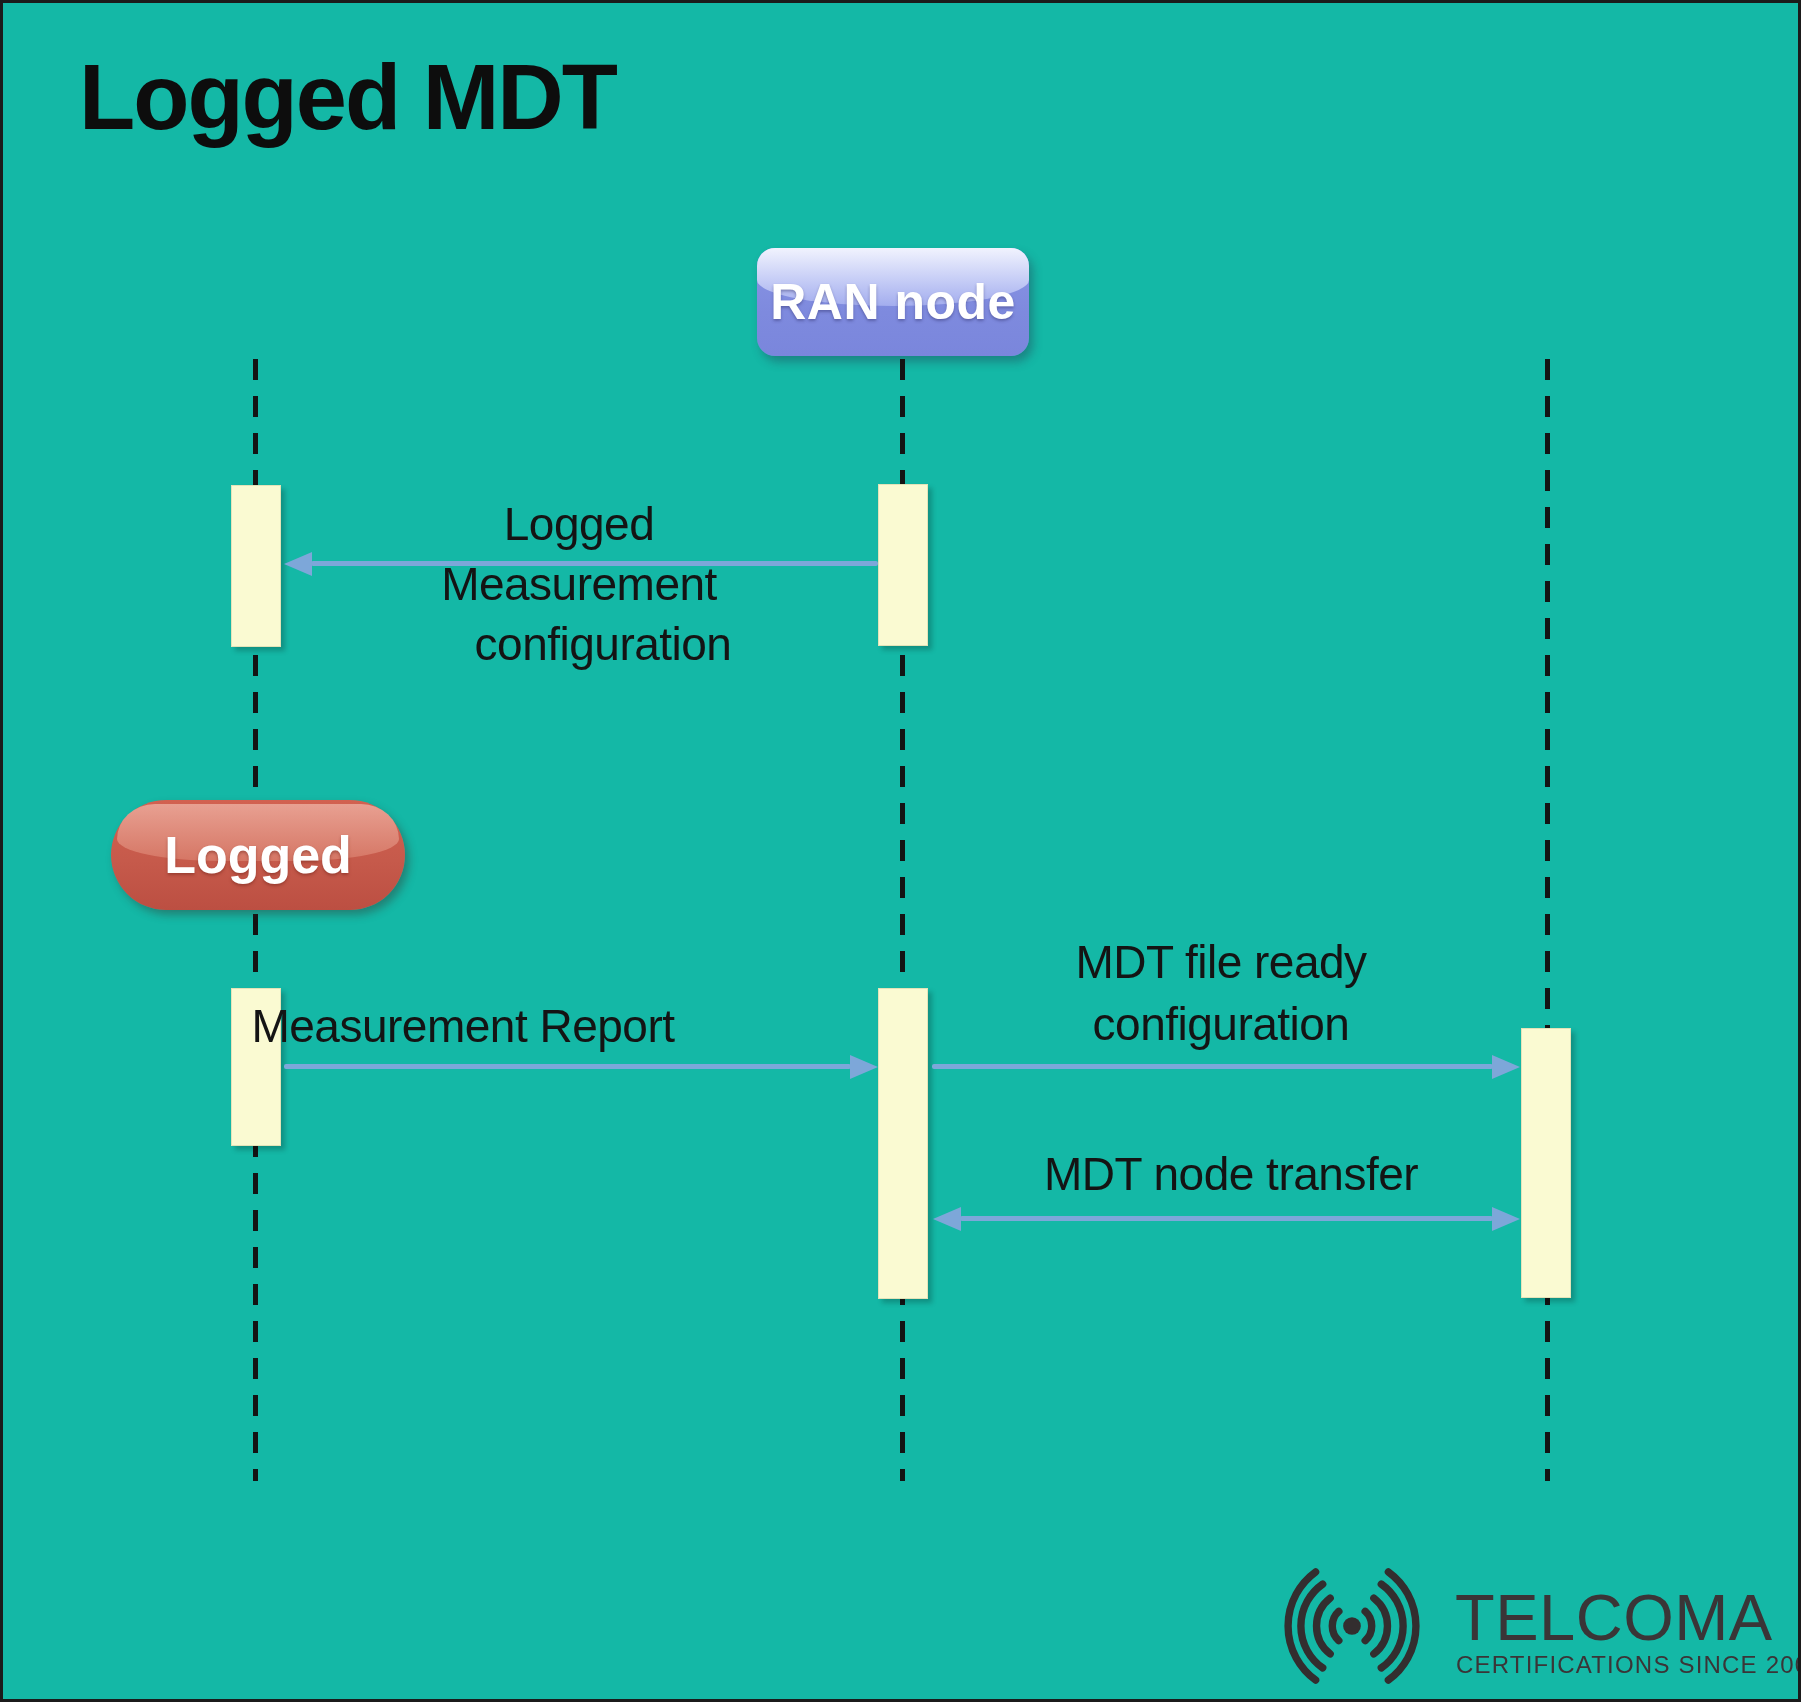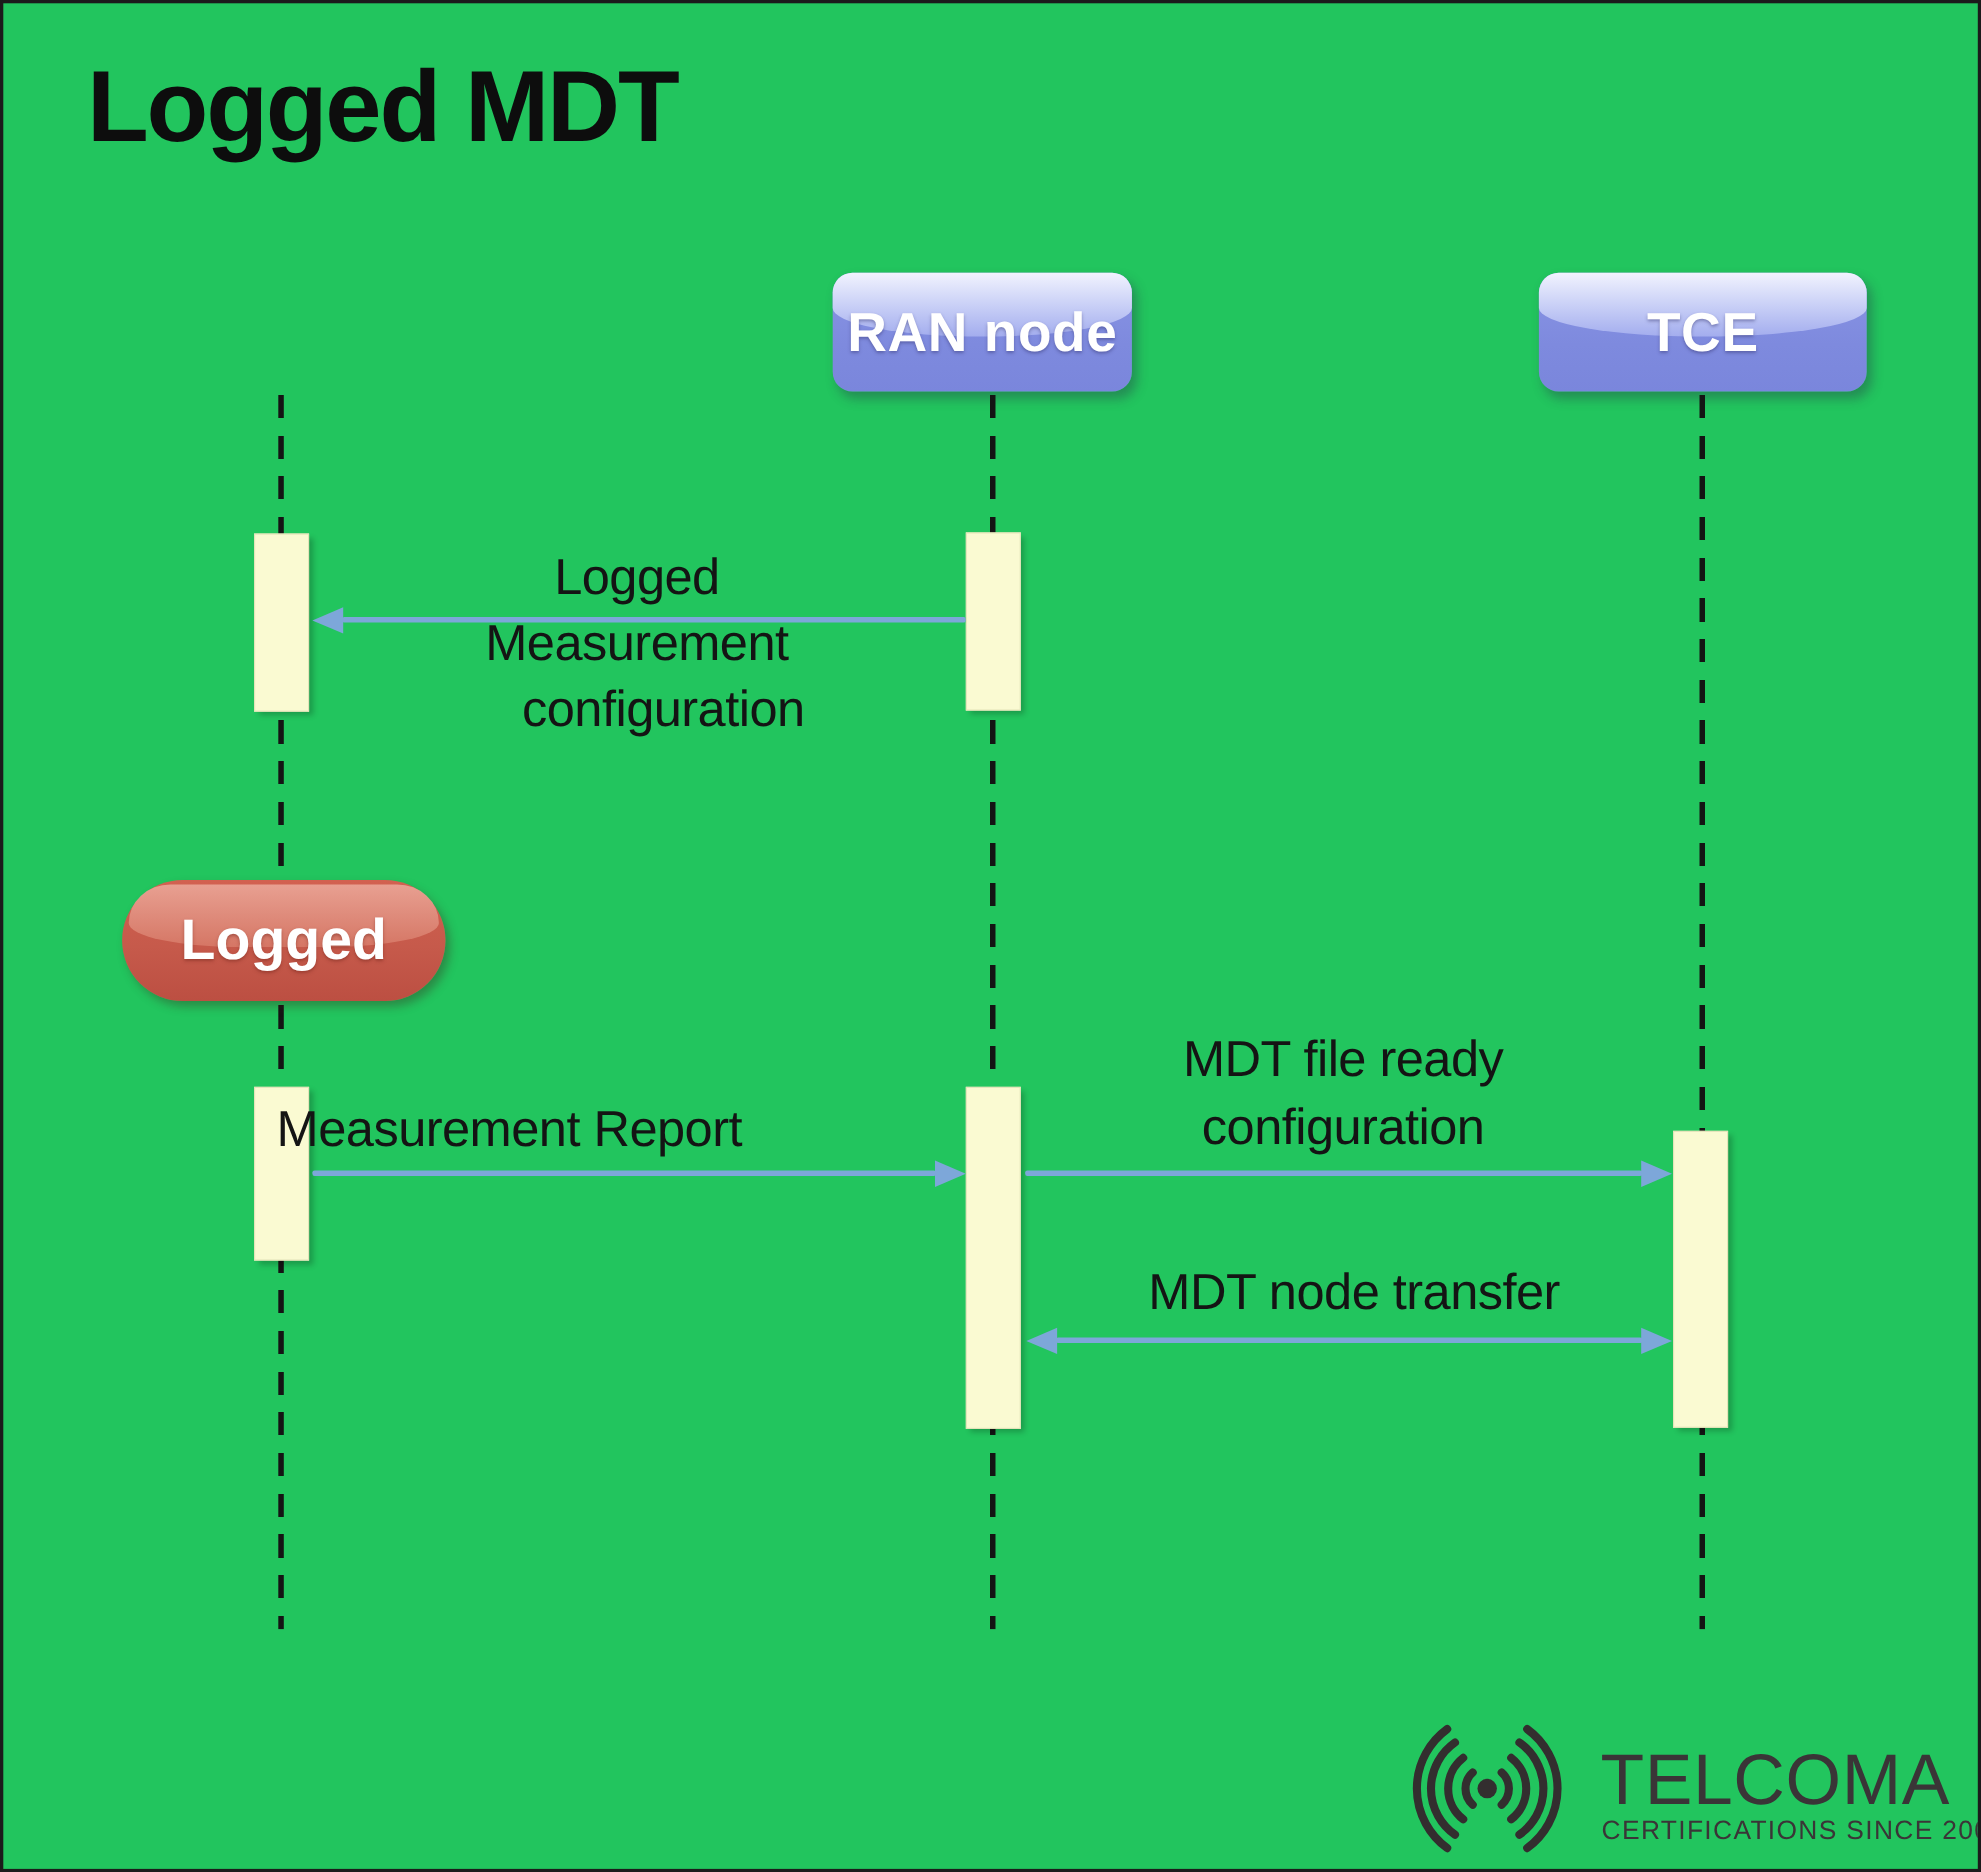--- a/index.html
+++ b/index.html
@@ -1,17 +1,17 @@
 <!DOCTYPE html>
 <html><head>
 <meta charset="utf-8">
 <style>
   html,body{margin:0;padding:0;background:#ffffff;}
   #canvas{
-    position:relative;width:1801px;height:1702px;background:#22c55e;
+    position:relative;width:1801px;height:1702px;background:#14b8a6;
     border:3px solid #1b1b1b;box-sizing:border-box;overflow:hidden;
     font-family:"Liberation Sans",sans-serif;
   }
   .title{
     position:absolute;left:76px;top:44px;font-size:92px;font-weight:700;
     color:#0d0d0d;letter-spacing:-2px;line-height:1.1;
   }
   
   .actor{
     position:absolute;top:245px;height:108px;border-radius:18px;
@@ -104,23 +104,20 @@
 </head>
 <body>
 
 <div id="canvas">
 
   <div class="title">Logged MDT</div>
 
   <div class="actor" id="actor-ran">
     <span class="lbl">RAN node</span>
   </div>
-  <div class="actor" id="actor-tce">
-    <span class="lbl">TCE</span>
-  </div>
 
   <div class="lifeline" id="life-ue"></div>
   <div class="lifeline" id="life-ran"></div>
   <div class="lifeline" id="life-tce"></div>
 
   <div class="activation" id="act-ue-1"></div>
   <div class="activation" id="act-ran-1"></div>
   <div class="activation" id="act-ue-2"></div>
   <div class="activation" id="act-ran-2"></div>
   <div class="activation" id="act-tce-1"></div>

